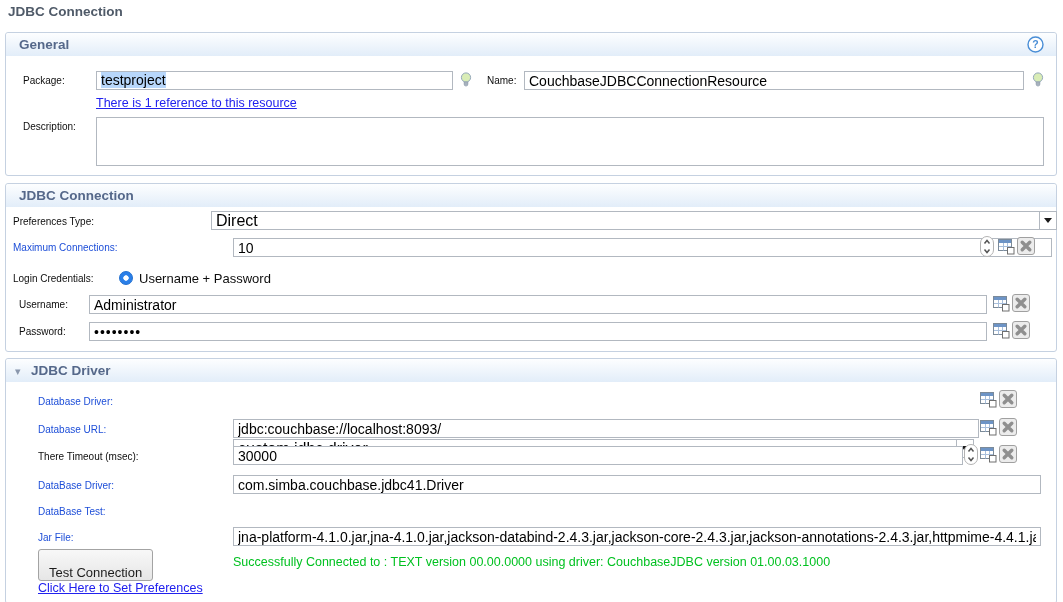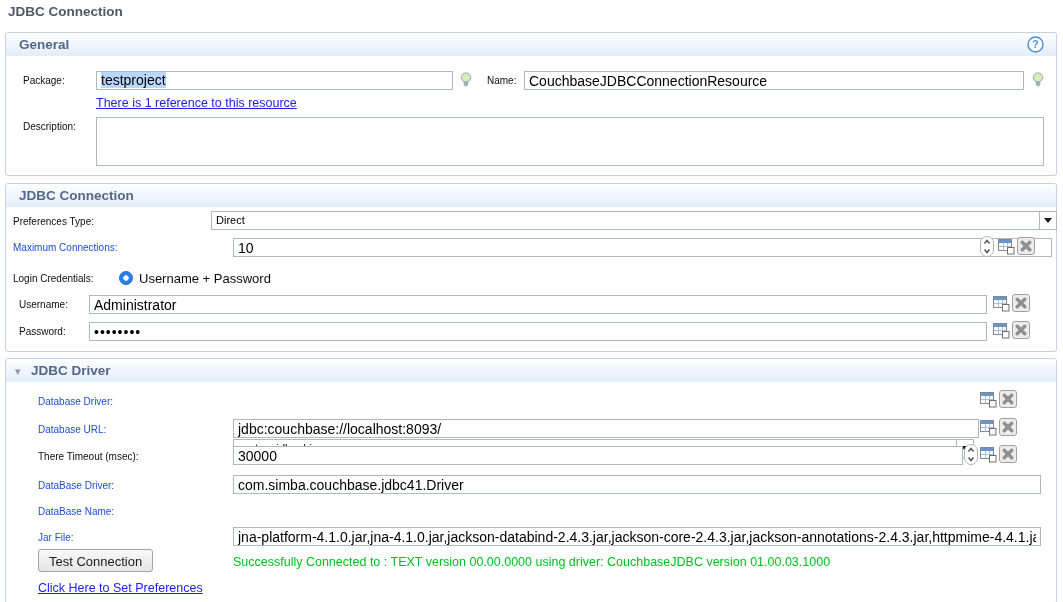--- a/index.html
+++ b/index.html
@@ -10,33 +10,33 @@
   .sec-header{position:relative;height:23px;background:linear-gradient(#fdfeff,#e2edf9);border-radius:3px 3px 0 0;}
   .sec-title{position:absolute;left:13px;top:0;line-height:23px;font-size:13.5px;font-weight:bold;color:#55688a;white-space:nowrap;}
   .sec-title.indent{left:25px;}
   .collapse-tri{position:absolute;left:9px;top:1px;line-height:23px;font-size:11px;color:#8a97ad;}
   .lbl{position:absolute;font-size:10px;color:#0d0d0d;line-height:19px;white-space:nowrap;}
   .b{font-weight:normal;color:#1d4ed8;}
   .fld{position:absolute;height:19px;border:1px solid #b2b8c0;background:#fff;font-family:"Liberation Sans","DejaVu Sans",sans-serif;
        font-size:14px;color:#000;padding:0 4px;box-sizing:border-box;margin:0;outline:none;}
   div.fld{line-height:17px;white-space:nowrap;overflow:hidden;}
   .sel{background:var(--selection,#b8d7fb);}
-  .combo{position:absolute;height:19px;border:1px solid #b2b8c0;background:#fff;box-sizing:border-box;font-size:11px;line-height:17px;
+  .combo{position:absolute;height:19px;border:1px solid #b2b8c0;background:#fff;box-sizing:border-box;font-size:16px;line-height:17px;
          padding:0 20px 0 4px;white-space:nowrap;overflow:hidden;}
   .combo .arrow-box{position:absolute;right:0;top:0;width:16px;height:17px;border-left:1px solid #b2b8c0;background:#fff;}
   .tri-down{position:absolute;left:4px;top:6px;width:0;height:0;border-left:4px solid transparent;border-right:4px solid transparent;border-top:5px solid #1a1a1a;}
   .link{position:absolute;font-size:12.5px;color:var(--link,#2121ee);text-decoration:underline;white-space:nowrap;cursor:pointer;}
   .icon{position:absolute;}
   textarea.desc{position:absolute;border:1px solid #b2b8c0;resize:none;background:#fff;box-sizing:border-box;
         font-family:"Liberation Sans","DejaVu Sans",sans-serif;font-size:12.5px;padding:2px 4px;outline:none;}
   .radio{position:absolute;width:14px;height:14px;border-radius:50%;
          background:radial-gradient(circle at 50% 50%, #fff 0 2.4px, #2a7fe8 3px 100%);
          border:1px solid #1f6ed0;box-sizing:border-box;}
   .btn{position:absolute;height:23px;border:1px solid #a3a3a3;border-radius:3px;background:linear-gradient(#f8f8f8,#e6e6e6);
-       font-family:"Liberation Sans","DejaVu Sans",sans-serif;font-size:13px;color:#1c1c1c;padding:4px 10px;box-sizing:border-box;}
+       font-family:"Liberation Sans","DejaVu Sans",sans-serif;font-size:13px;color:#1c1c1c;padding:15px 10px;box-sizing:border-box;}
   .status{position:absolute;font-size:12.5px;color:var(--success,#00c120);white-space:nowrap;}
 </style>
 </head>
 <body>
 
 <div id="app">
 
   <div class="page-title">JDBC Connection</div>
 
   <div class="section" style="top:32px;height:144px;">
@@ -233,21 +233,21 @@
     <span class="icon" style="left:993px;top:86px;">
   <svg width="18" height="18" viewBox="0 0 18 18">
     <rect x="0.5" y="0.5" width="17" height="17" rx="2.5" fill="#ececec" stroke="#a0a0a0"></rect>
     <path d="M5.2 5.2 L12.8 12.8 M12.8 5.2 L5.2 12.8" stroke="#8f8f8f" stroke-width="3.4" stroke-linecap="round" fill="none"></path>
   </svg>
 </span>
 
     <span class="lbl b" style="left:32px;top:117px;">DataBase Driver:</span>
     <input class="fld" style="left: 227px; top: 116px; width: 808px;" value="com.simba.couchbase.jdbc41.Driver">
 
-    <span class="lbl b" style="left:32px;top:143px;">DataBase Name:</span>
+    <span class="lbl b" style="left:32px;top:143px;">DataBase Test:</span>
 
     <span class="lbl b" style="left:32px;top:169px;">Jar File:</span>
     <input class="fld" style="left: 227px; top: 168px; width: 808px;" value="jna-platform-4.1.0.jar,jna-4.1.0.jar,jackson-databind-2.4.3.jar,jackson-core-2.4.3.jar,jackson-annotations-2.4.3.jar,httpmime-4.4.1.jar,httpcore-4.4.1.jar">
 
     <button class="btn" style="left:32px;top:190px;">Test Connection</button>
     <span class="status" style="left:227px;top:196px;">Successfully Connected to : TEXT version 00.00.0000 using driver: CouchbaseJDBC version 01.00.03.1000</span>
 
     <span class="link" style="left:32px;top:222px;">Click Here to Set Preferences</span>
   </div>
 </div>

